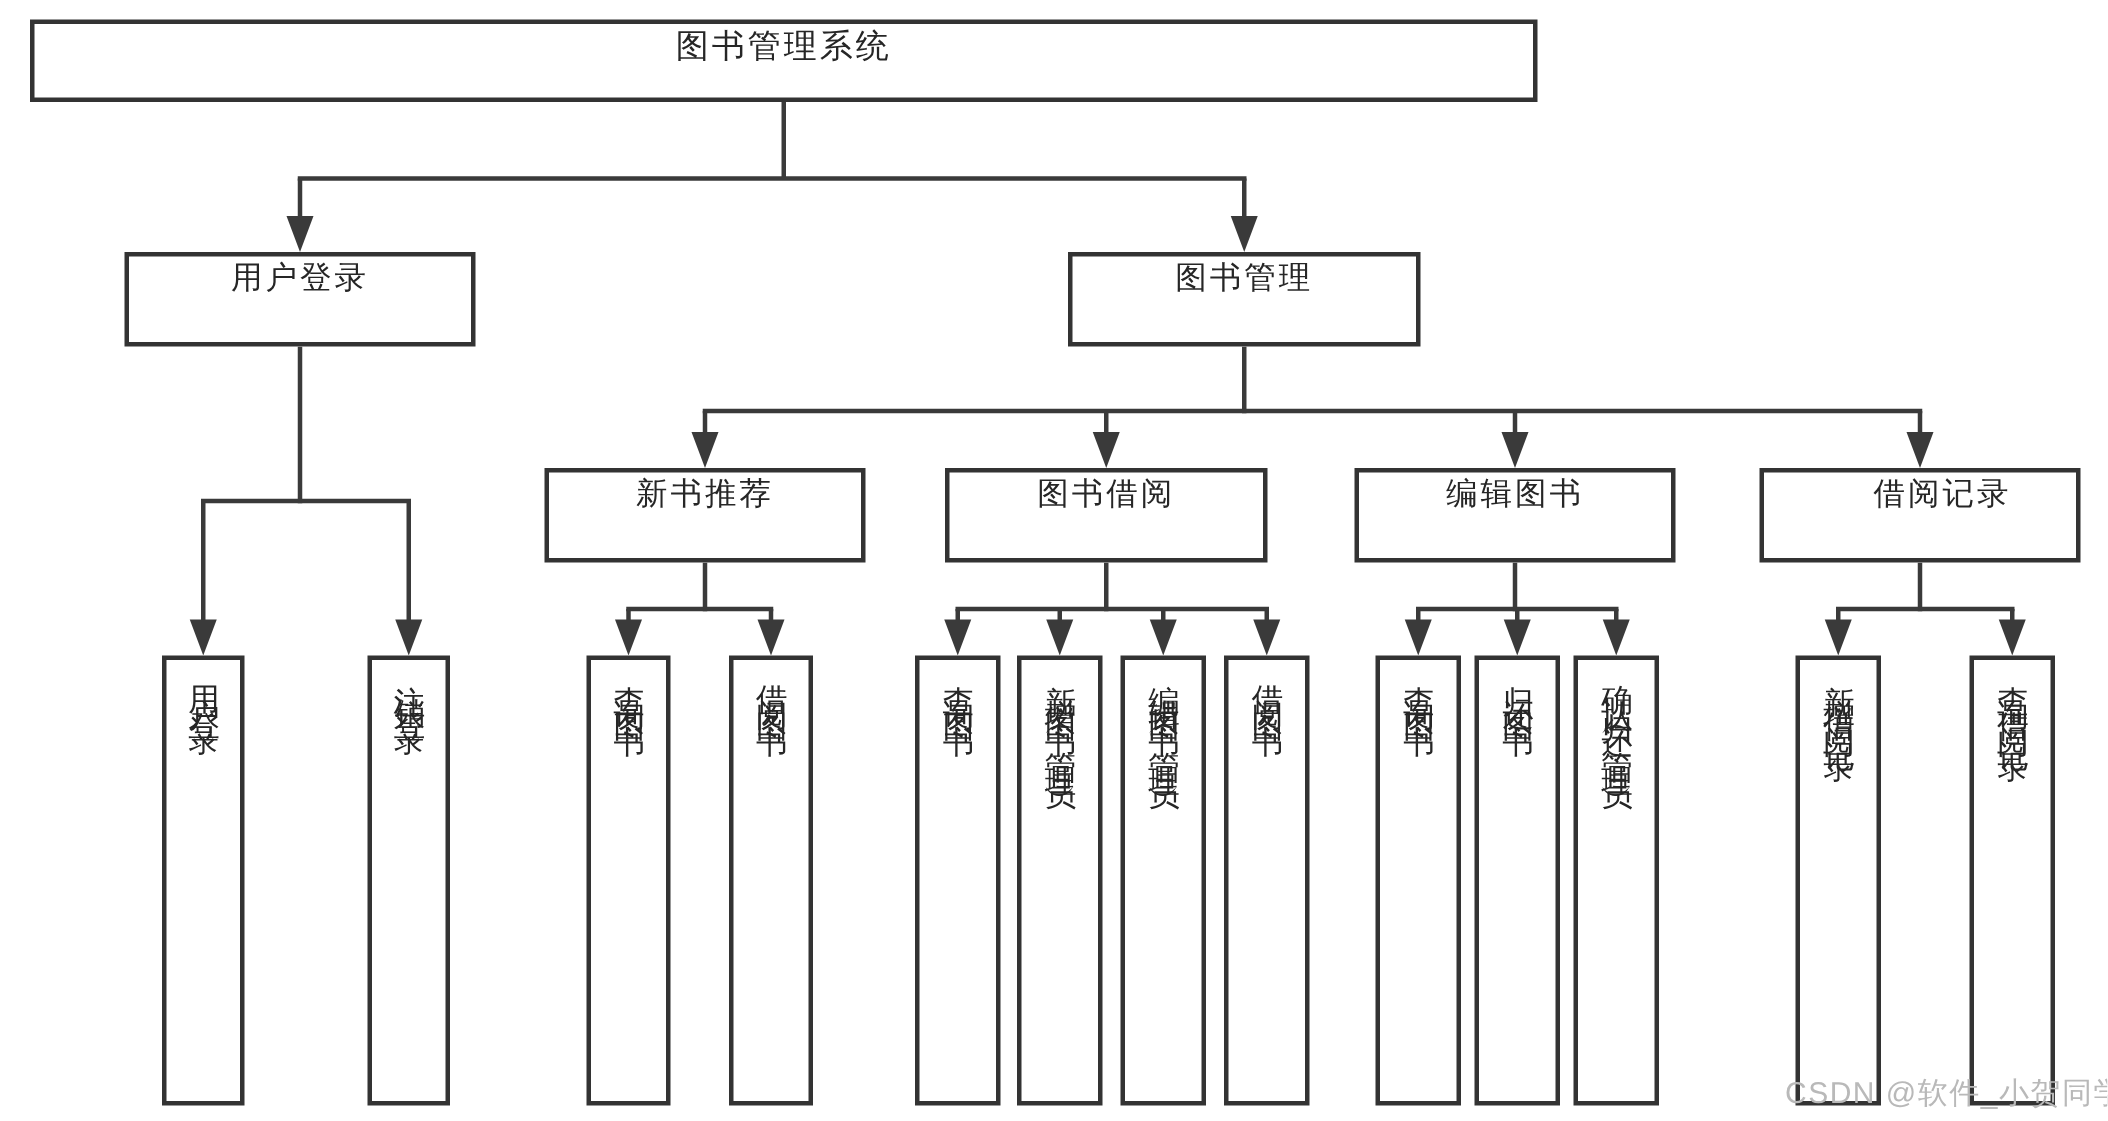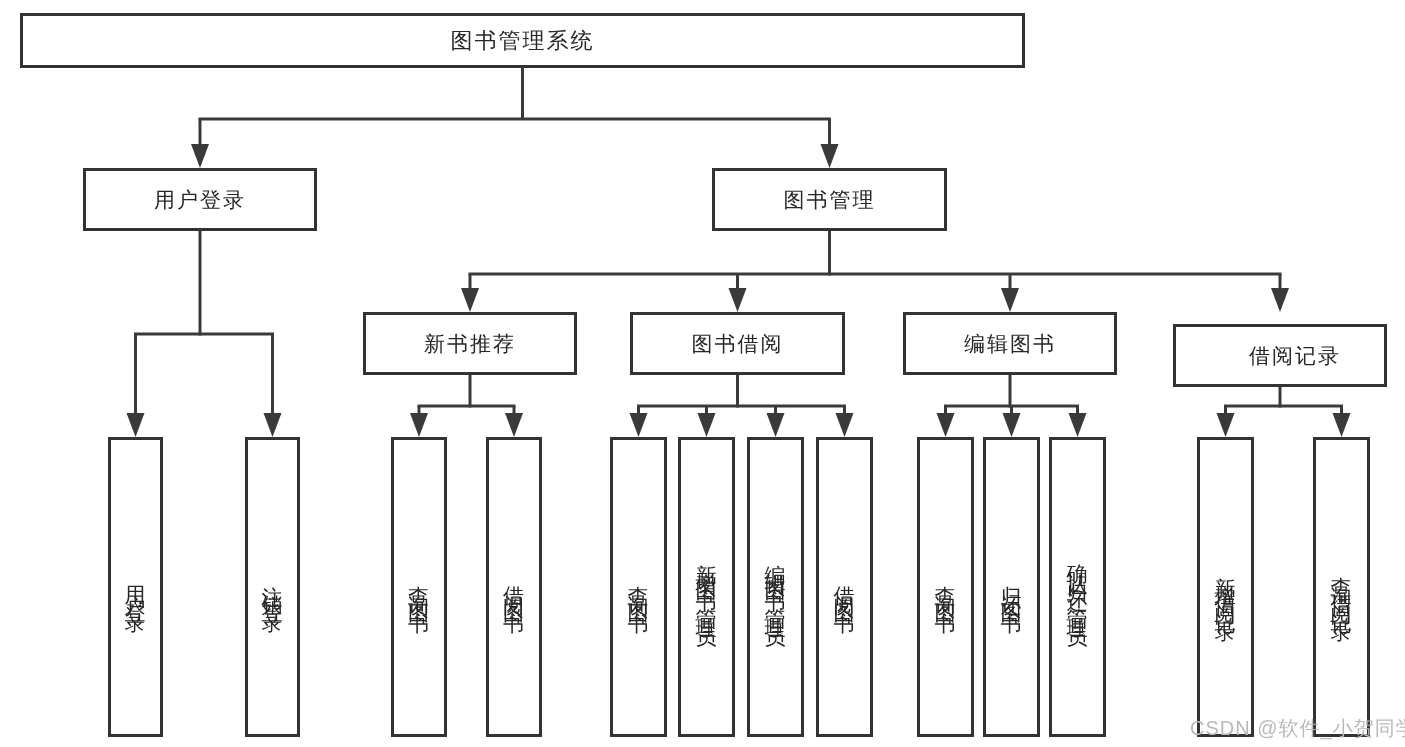--- a/index.html
+++ b/index.html
@@ -6,21 +6,21 @@
     --line:#3a3a3a; --border:#333333; --fill:#ffffff; --text:#262626; --watermark:#b9b9b9;
   }
   html,body{margin:0;padding:0;background:#fff;}
   body{font-family:"Liberation Sans","DejaVu Sans",sans-serif;}
   .canvas{position:relative;width:1405px;height:747px;background:#fff;overflow:hidden;}
   .edges{position:absolute;left:0;top:0;width:1405px;height:747px;}
   .edges path{stroke:var(--line);stroke-width:3;fill:none;}
   .edges polygon{fill:var(--line);stroke:none;}
   .box{
     position:absolute;box-sizing:border-box;background:var(--fill);
-    border:3px solid var(--border);display:flex;align-items:center;justify-content:center;
+    border:3px solid var(--border);display:flex;align-items:flex-start;justify-content:center;
     color:var(--text);
   }
   .box.h span{font-size:21px;letter-spacing:2px;white-space:nowrap;}
   .box.h.root span{font-size:22px;}
   .box.v span{
     writing-mode:vertical-rl;text-orientation:mixed;
     font-size:21px;letter-spacing:9px;line-height:1;
   }
   .watermark{
     position:absolute;left:1190px;top:715px;font-size:20px;letter-spacing:1px;
@@ -111,21 +111,21 @@
 
   <div class="box h" style="left:712px;top:168px;width:235px;height:63px;">
     <span>图书管理</span>
   </div>
   <div class="box h" style="left:630px;top:312px;width:215px;height:63px;">
     <span>图书借阅</span>
   </div>
   <div class="box h" style="left:903px;top:312px;width:214px;height:63px;">
     <span>编辑图书</span>
   </div>
-  <div class="box h" style="left:1173px;top:324px;width:214px;height:63px;padding-left:30px;">
+  <div class="box h" style="left:1173px;top:312px;width:214px;height:63px;padding-left:30px;">
     <span>借阅记录</span>
   </div>
 
   <div class="box v" style="left:108px;top:437px;width:55px;height:300px;">
     <span>用户登录</span>
   </div>
   <div class="box v" style="left:245px;top:437px;width:55px;height:300px;">
     <span>注销登录</span>
   </div>
 

